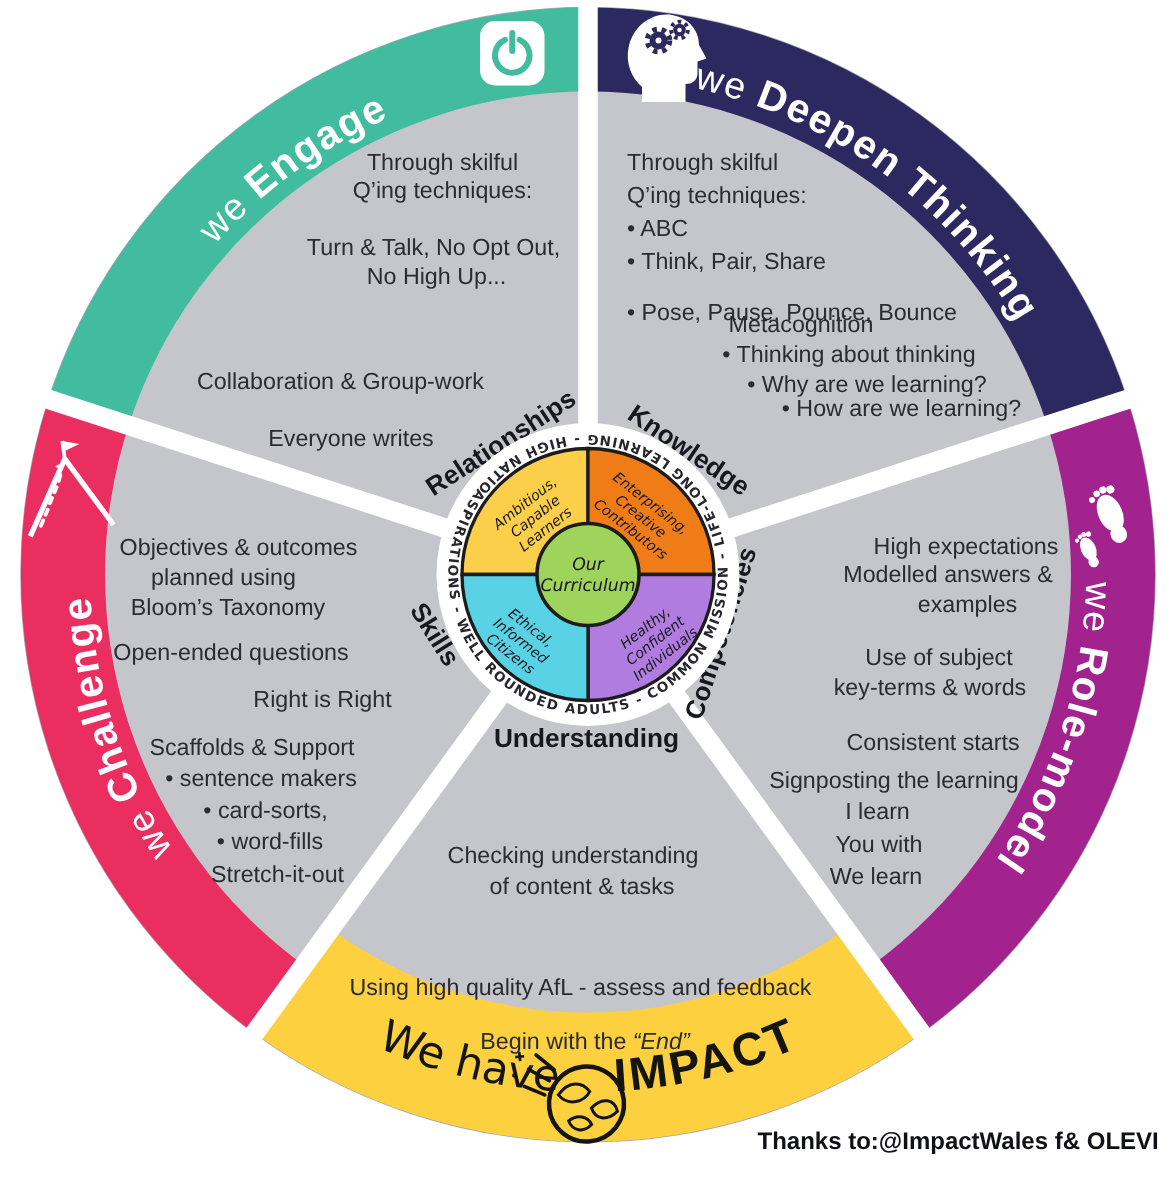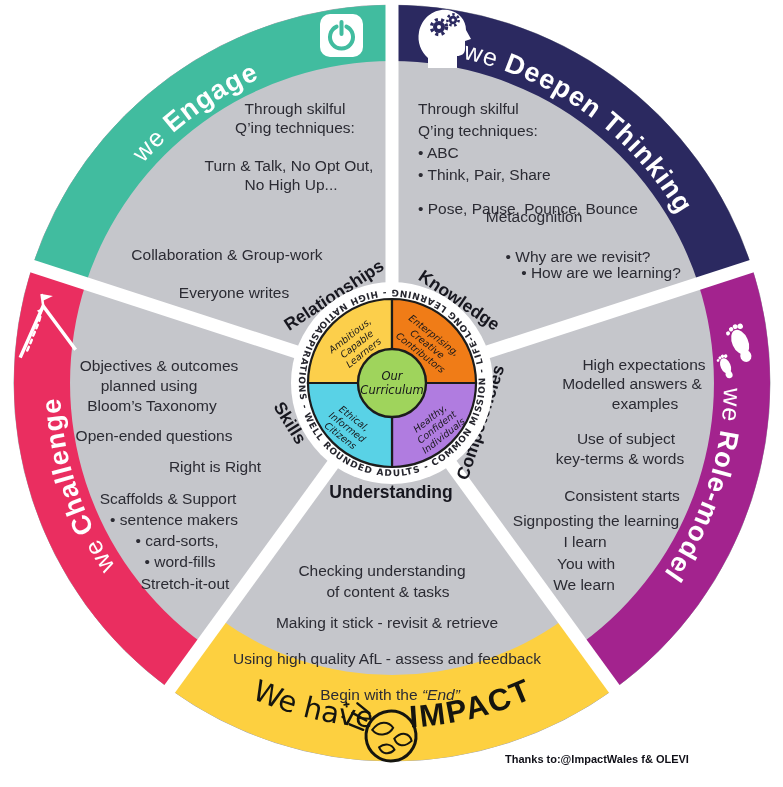--- a/index.html
+++ b/index.html
@@ -3,21 +3,21 @@
 <meta charset="utf-8">
 <style>
   html,body{margin:0;padding:0;background:#fff;}
   #stage{position:relative;width:783px;height:787px;background:#fff;overflow:hidden;
          font-family:"Liberation Sans",sans-serif;}
   #wheel{position:absolute;left:0;top:0;}
   .ln{position:absolute;transform:translateX(-50%);white-space:nowrap;
       font-size:15.5px;color:#2b2b33;line-height:1.1;}
   .lnl{position:absolute;white-space:nowrap;font-size:15.5px;color:#2b2b33;line-height:1.1;}
   .endword{font-style:italic;font-weight:normal;}
-  .credit{position:absolute;left:505px;top:753px;font-size:11px;font-weight:bold;color:#101018;}
+  .credit{position:absolute;left:505px;top:753px;font-size:16px;font-weight:bold;color:#101018;}
   
   .band-title{fill:#ffffff;font-size:25px;letter-spacing:1px;}
   .band-title .bold{font-weight:bold;font-size:27px;}
   .mid{text-anchor:middle;}
   .impact-have{fill:#15150f;font-size:29px;font-weight:500;font-family:"DejaVu Sans",sans-serif;}
   .impact-word{fill:#15150f;font-size:31px;font-weight:800;letter-spacing:2px;}
   .hub-label{fill:#17171f;font-size:17.5px;font-weight:bold;text-anchor:middle;}
   .ring-text{fill:#26262e;font-size:9px;letter-spacing:1.1px;font-weight:bold;
              font-family:"DejaVu Sans",sans-serif;}
   .quad{fill:#17171a;font-size:9.5px;font-style:italic;text-anchor:middle;
@@ -186,21 +186,22 @@
 <div class="ln" style="left:291px;top:176px">No High Up...</div>
 <div class="ln" style="left:227px;top:246px">Collaboration &amp; Group-work</div>
 <div class="ln" style="left:234px;top:284px">Everyone writes</div>
 
 <div class="lnl" style="left:418px;top:100px">Through skilful</div>
 <div class="lnl" style="left:418px;top:122px">Q’ing techniques:</div>
 <div class="lnl" style="left:418px;top:144px">• ABC</div>
 <div class="lnl" style="left:418px;top:166px">• Think, Pair, Share</div>
 <div class="lnl" style="left:418px;top:200px">• Pose, Pause, Pounce, Bounce</div>
 <div class="ln" style="left:534px;top:208px">Metacognition</div>
-<div class="ln" style="left:578px;top:248px">•  Why are we revisit?</div>
+<div class="ln" style="left:566px;top:228px">•  Thinking about thinking</div>
+<div class="ln" style="left:578px;top:248px">•  Why are we learning?</div>
 <div class="ln" style="left:601px;top:264px">•  How are we learning?</div>
 
 <div class="ln" style="left:644px;top:356px">High expectations</div>
 <div class="ln" style="left:632px;top:375px">Modelled answers &amp;</div>
 <div class="ln" style="left:645px;top:395px">examples</div>
 <div class="ln" style="left:626px;top:430px">Use of subject</div>
 <div class="ln" style="left:620px;top:450px">key-terms &amp; words</div>
 <div class="ln" style="left:622px;top:487px">Consistent starts</div>
 <div class="ln" style="left:596px;top:512px">Signposting the learning</div>
 <div class="ln" style="left:585px;top:533px">I learn</div>
@@ -213,19 +214,18 @@
 <div class="ln" style="left:154px;top:427px">Open-ended questions</div>
 <div class="ln" style="left:215px;top:458px">Right is Right</div>
 <div class="ln" style="left:168px;top:490px">Scaffolds &amp; Support</div>
 <div class="ln" style="left:174px;top:511px">•  sentence makers</div>
 <div class="ln" style="left:177px;top:532px">•  card-sorts,</div>
 <div class="ln" style="left:180px;top:553px">•  word-fills</div>
 <div class="ln" style="left:185px;top:575px">Stretch-it-out</div>
 
 <div class="ln" style="left:382px;top:562px">Checking understanding</div>
 <div class="ln" style="left:388px;top:583px">of content &amp; tasks</div>
-<div class="ln" style="left:387px;top:614px">Making it stick - revisit &amp; retrieve</div>
 <div class="ln" style="left:387px;top:650px">Using high quality AfL - assess and feedback</div>
 <div class="ln" style="left:390px;top:686px"><span>Begin with the </span><span class="endword">“End”</span></div>
 
 <div class="credit">Thanks to:@ImpactWales f&amp; OLEVI</div>
 
 </div>
 
 </body></html>

